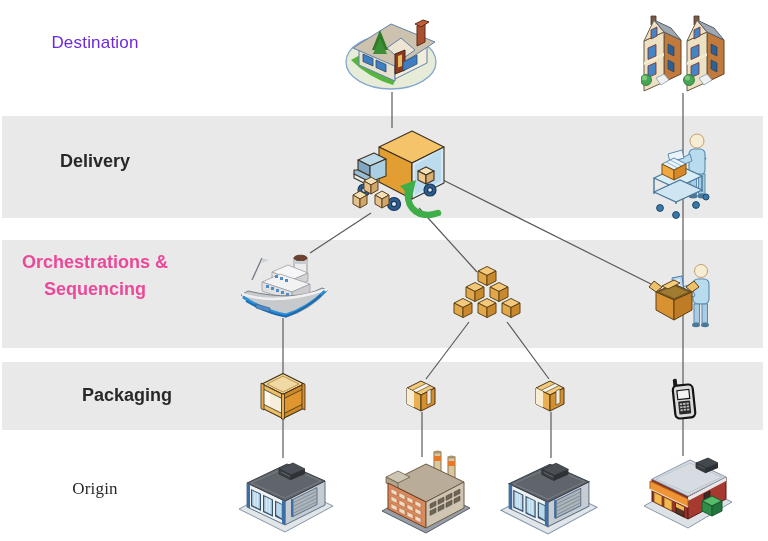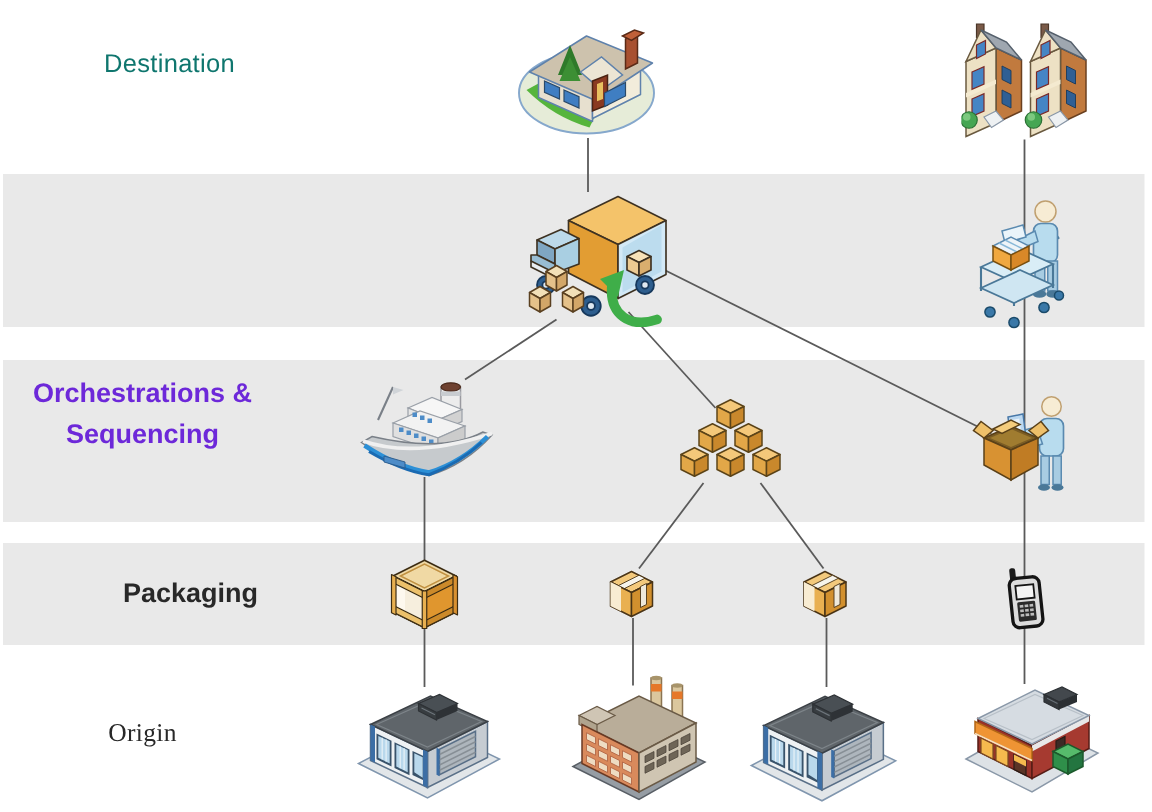--- a/index.html
+++ b/index.html
@@ -37,22 +37,23 @@
       <line x1="419" y1="208" x2="477" y2="272" stroke="#5a5a5a" stroke-width="1.2"></line>
       <line x1="433" y1="175" x2="661" y2="289" stroke="#5a5a5a" stroke-width="1.2"></line>
       <line x1="283" y1="318" x2="283" y2="458" stroke="#5a5a5a" stroke-width="1.2"></line>
       <line x1="469" y1="322" x2="426" y2="379" stroke="#5a5a5a" stroke-width="1.2"></line>
       <line x1="507" y1="322" x2="549" y2="379" stroke="#5a5a5a" stroke-width="1.2"></line>
       <line x1="422" y1="412" x2="422" y2="457" stroke="#5a5a5a" stroke-width="1.2"></line>
       <line x1="551" y1="412" x2="551" y2="458" stroke="#5a5a5a" stroke-width="1.2"></line>
       <line x1="683" y1="93" x2="683" y2="456" stroke="#5a5a5a" stroke-width="1.2"></line>
     </svg>
 
-  <div class="row-label lbl-normal" id="lbl-destination" style="color: #0f766e; padding-left: 18px;">Destination</div>
-  <div class="row-label lbl-bold" id="lbl-orch" style="color: #6d28d9;">
+  <div class="row-label lbl-normal" id="lbl-destination" style="color: #6d28d9;">Destination</div>
+  <div class="row-label lbl-bold" id="lbl-delivery" style="color: rgb(40, 40, 40);">Delivery</div>
+  <div class="row-label lbl-bold" id="lbl-orch" style="color: #ec4899;">
     <div>Orchestrations &amp;</div>
     <div>Sequencing</div>
   </div>
   <div class="row-label lbl-bold" id="lbl-packaging" style="color: rgb(40, 40, 40);">Packaging</div>
   <div class="row-label lbl-normal" id="lbl-origin" style="color: rgb(40, 40, 40); font-family: Liberation Serif, serif;">Origin</div>
 
   <div class="node" style="left:343px; top:4px;">
     <svg width="100" height="88" viewBox="0 0 100 88">
       <ellipse cx="48" cy="58" rx="45" ry="27" fill="#e6ecd8" stroke="#86a8cc" stroke-width="1.3"></ellipse>
       <path d="M8,56 Q26,74 50,81 L62,56 30,44 Z" fill="#56b53c"></path>

